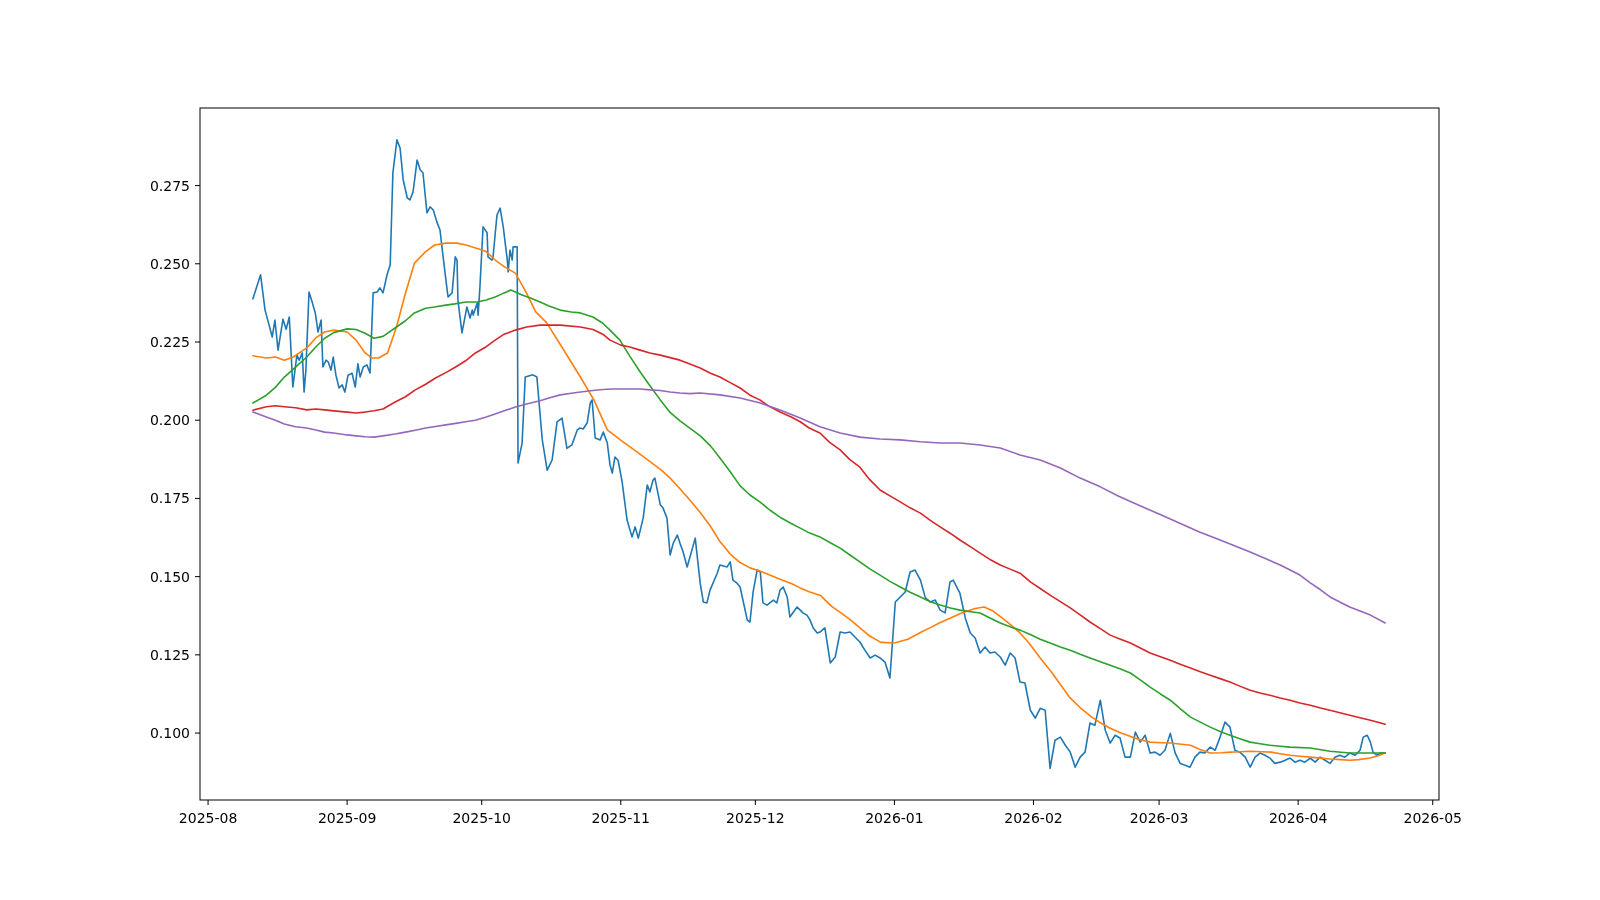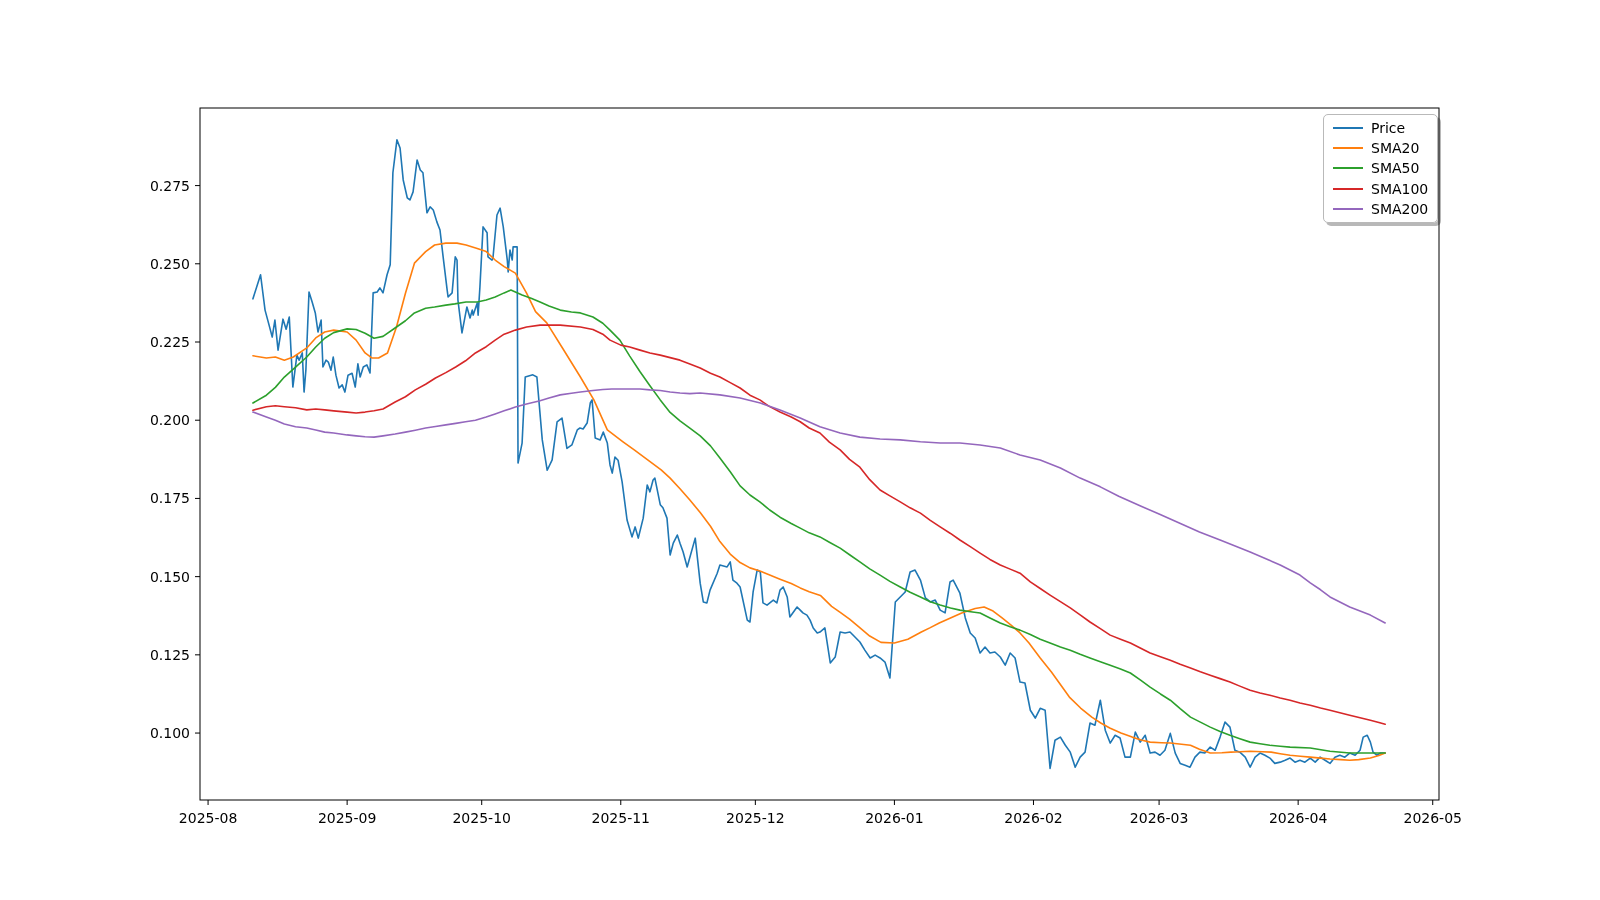--- a/index.html
+++ b/index.html
@@ -67,35 +67,13 @@
       <g clip-path="url(#plot-clip)">
         <polyline points="252.93,298.83 260.56,274.74 265.05,310.09 269.08,325.11 272.22,337.00 274.91,320.10 278.05,350.14 282.99,319.17 286.13,329.18 289.27,316.98 292.86,387.05 296.90,355.14 299.14,360.15 302.28,352.95 304.07,392.06 305.87,370.16 309.01,291.95 312.15,301.96 315.29,312.91 317.98,331.99 321.12,320.10 322.91,367.03 326.05,360.15 328.30,362.03 330.99,370.16 333.23,357.02 335.92,375.16 339.06,387.99 342.20,384.86 344.89,392.06 348.03,375.16 352.07,373.29 355.21,387.05 357.90,363.90 360.15,377.04 363.29,367.03 366.87,364.84 370.01,372.97 373.15,292.89 377.19,291.95 379.88,287.88 383.02,292.89 387.06,274.74 390.20,264.73 392.89,172.76 396.93,139.91 400.07,148.04 403.21,179.95 407.25,197.78 409.94,199.97 413.08,191.84 417.12,159.93 420.26,169.94 422.95,172.76 426.99,212.80 430.13,206.86 433.27,209.99 436.85,221.87 439.99,230.01 443.13,256.91 447.17,290.07 448.07,296.95 452.11,292.89 455.25,256.91 457.04,260.04 457.94,300.08 461.98,332.93 466.91,306.97 470.05,317.92 472.29,310.09 473.19,315.10 477.23,302.90 478.12,315.10 479.92,286.94 483.06,226.88 487.10,232.82 487.99,256.91 492.03,260.04 492.93,258.16 496.97,214.99 500.11,208.11 503.25,226.88 507.28,260.04 508.18,271.93 509.97,250.03 512.22,260.04 513.11,246.90 517.15,246.90 518.05,463.07 522.09,443.05 525.23,377.04 532.85,374.85 536.89,377.04 542.27,439.92 547.21,470.27 552.14,459.94 557.08,421.78 562.01,418.02 566.94,448.37 571.88,444.93 577.26,429.91 579.95,428.03 583.09,428.97 587.13,423.03 590.27,403.01 592.07,399.88 595.21,438.05 600.14,439.92 603.28,432.10 607.32,443.05 610.01,464.95 612.25,473.08 614.94,457.13 618.08,460.26 622.12,481.84 627.06,520.01 631.99,536.90 635.13,526.89 638.27,538.15 643.20,518.13 647.24,484.97 649.93,491.85 653.07,479.97 654.87,478.09 660.25,504.68 662.94,507.81 666.98,518.13 670.12,555.05 673.26,543.16 677.30,535.03 679.99,543.16 683.13,551.92 687.17,566.93 695.24,538.15 700.18,583.20 703.32,601.97 706.90,602.91 710.04,590.08 717.22,573.19 719.91,565.06 727.09,566.93 730.23,561.93 732.92,580.07 736.96,583.20 740.10,586.96 747.28,620.12 749.97,621.99 753.11,591.96 757.15,570.06 760.29,571.94 762.98,602.91 767.02,605.10 773.30,600.10 776.88,602.91 780.02,590.08 783.16,586.96 787.20,596.97 789.89,616.99 797.07,606.98 800.21,610.11 802.90,612.92 806.94,615.11 810.08,620.12 813.22,627.94 817.26,632.94 819.95,632.01 824.88,627.94 830.27,662.98 835.20,657.03 840.14,632.01 845.07,632.94 850.00,632.01 854.94,637.01 859.87,642.02 864.81,650.15 870.19,657.97 875.12,655.16 880.06,657.97 884.99,662.04 889.93,677.99 895.31,601.97 905.18,591.96 910.11,571.94 915.05,570.06 920.43,580.07 925.37,597.91 930.30,601.97 935.24,600.10 940.17,610.11 945.10,612.92 950.04,581.95 953.18,580.07 959.91,593.21 965.29,617.93 970.23,632.94 975.16,637.95 980.09,652.97 985.03,647.02 989.96,652.97 994.90,652.03 1000.28,657.03 1005.22,665.17 1010.15,652.97 1015.08,657.97 1020.02,682.06 1024.95,683.00 1030.34,710.22 1035.27,718.04 1040.21,708.34 1045.14,710.22 1050.07,768.40 1055.01,740.25 1060.39,737.12 1065.33,745.25 1070.26,752.14 1075.20,767.15 1080.13,757.14 1085.06,752.14 1090.00,723.04 1094.93,725.23 1100.32,700.20 1105.25,730.24 1110.19,743.06 1115.12,735.24 1120.05,738.06 1124.99,757.14 1130.37,757.14 1135.31,732.11 1140.24,742.12 1145.17,735.24 1150.11,753.07 1155.04,752.14 1159.98,755.26 1164.91,750.26 1170.30,733.37 1175.23,753.07 1180.16,763.40 1185.10,765.27 1190.03,767.15 1194.97,757.14 1199.90,752.14 1204.84,753.07 1210.22,747.13 1215.15,750.26 1220.09,737.12 1225.02,722.10 1229.96,727.11 1234.89,750.26 1239.83,752.14 1245.21,757.14 1250.14,767.15 1255.08,757.14 1260.01,753.07 1264.95,755.26 1269.88,758.08 1274.82,763.40 1280.20,762.15 1285.13,760.27 1290.07,758.08 1295.00,762.15 1299.94,760.27 1304.87,762.15 1310.26,758.08 1315.19,762.15 1320.12,757.14 1325.06,760.27 1329.99,763.40 1334.93,757.14 1339.86,755.26 1344.80,757.14 1349.73,753.07 1355.11,755.26 1360.05,750.26 1363.19,737.12 1367.23,735.24 1370.37,742.12 1373.06,752.14 1377.09,755.26 1380.23,753.07 1385.17,753.07" fill="none" stroke="#1f77b4" stroke-width="1.6" stroke-linejoin="round" stroke-linecap="round"></polyline>
         <polyline points="252.93,355.77 266.39,357.96 275.36,357.02 284.33,360.15 293.31,357.02 306.76,347.95 315.74,337.94 324.71,331.99 333.68,330.12 347.14,331.99 356.11,340.13 365.08,352.95 371.81,357.96 378.54,357.96 387.51,352.95 396.48,326.99 405.45,293.20 414.43,263.17 425.64,251.59 434.61,245.02 445.83,243.15 457.04,243.15 466.01,245.02 477.23,248.46 486.20,251.59 495.17,260.04 504.14,266.61 515.36,273.18 526.57,293.20 535.54,311.66 546.76,322.92 562.46,347.95 580.40,377.04 593.86,399.88 607.32,429.91 623.02,441.80 634.23,449.93 647.69,459.94 661.15,469.95 670.12,478.09 679.99,488.73 689.86,499.99 700.18,512.50 710.49,526.27 719.91,541.59 730.23,554.11 740.10,562.56 749.97,567.87 759.84,571.00 769.71,575.07 780.02,579.14 791.24,583.52 800.21,587.90 809.18,591.65 820.40,595.40 831.61,606.35 840.58,612.61 849.56,619.18 858.53,626.69 869.74,636.07 880.96,642.33 894.41,642.95 907.87,639.20 921.33,632.01 930.30,627.63 939.27,622.93 950.49,617.93 961.70,612.92 975.16,608.54 984.13,606.98 993.10,611.05 1002.08,617.93 1011.05,625.12 1020.02,632.94 1028.99,642.95 1040.21,657.97 1051.42,672.05 1060.39,684.56 1069.36,697.08 1080.58,708.03 1091.79,717.10 1100.76,723.04 1109.74,728.05 1120.95,733.05 1132.17,737.12 1141.14,739.93 1150.11,742.12 1161.32,742.75 1170.30,743.06 1181.51,744.31 1190.48,745.25 1199.45,749.32 1210.22,753.07 1221.88,752.76 1230.86,752.14 1239.83,751.82 1250.14,751.20 1262.26,751.82 1271.23,752.14 1280.20,753.70 1290.07,755.26 1300.39,756.20 1310.26,757.14 1320.57,758.08 1329.99,759.02 1340.76,759.64 1349.73,760.27 1358.70,759.64 1370.37,758.08 1378.89,755.58 1385.17,753.07" fill="none" stroke="#ff7f0e" stroke-width="1.6" stroke-linejoin="round" stroke-linecap="round"></polyline>
         <polyline points="252.93,403.01 266.39,395.19 275.36,387.37 284.33,377.04 295.55,367.03 306.76,357.02 315.74,347.01 324.71,338.25 333.68,332.62 347.14,328.86 356.11,329.49 365.08,333.24 374.05,338.25 383.02,336.37 396.48,326.99 405.45,320.73 414.43,312.91 425.64,308.22 434.61,306.97 445.83,305.09 454.80,303.84 466.01,301.96 477.23,301.96 486.20,300.08 495.17,296.95 504.14,292.89 510.87,290.07 522.09,295.08 531.06,298.21 540.03,301.96 549.00,306.03 560.22,310.09 571.43,311.97 580.40,312.91 592.96,316.98 602.83,323.23 610.01,330.12 619.88,340.13 629.75,356.08 640.06,371.72 649.93,385.80 660.25,399.88 670.12,412.39 679.99,420.84 689.86,428.03 700.18,435.86 710.49,445.87 719.91,458.07 730.23,471.83 740.10,485.91 749.97,494.98 759.84,501.86 769.71,510.00 780.02,517.19 791.24,523.45 800.21,528.14 809.18,532.84 819.95,536.90 829.37,542.22 840.14,548.16 849.56,554.73 859.87,561.93 869.74,568.81 880.06,575.07 889.93,581.33 900.25,586.96 910.11,592.27 920.43,596.97 930.30,601.66 940.17,605.10 950.49,607.92 959.91,610.11 970.67,611.67 980.09,612.92 989.96,617.93 1000.28,622.93 1010.15,626.69 1020.02,630.13 1030.34,634.51 1040.21,639.20 1050.07,642.95 1060.39,647.02 1070.26,650.15 1080.13,654.22 1090.00,657.97 1100.32,661.73 1110.19,665.17 1120.50,668.92 1130.37,672.99 1140.24,679.87 1150.11,687.07 1160.43,693.95 1170.30,700.20 1180.16,708.65 1190.48,717.10 1200.35,722.10 1210.22,727.11 1220.09,731.49 1229.96,735.24 1239.83,738.68 1250.14,742.12 1260.01,743.69 1269.88,745.25 1280.20,746.19 1290.07,747.13 1310.26,748.07 1329.99,751.20 1349.73,753.07 1370.37,753.07 1385.17,753.07" fill="none" stroke="#2ca02c" stroke-width="1.6" stroke-linejoin="round" stroke-linecap="round"></polyline>
         <polyline points="252.93,410.20 266.39,406.76 275.36,405.82 284.33,406.76 295.55,407.70 306.76,409.89 315.74,408.95 324.71,409.89 333.68,410.83 347.14,412.08 356.11,413.02 365.08,412.08 374.05,410.83 383.02,408.95 395.14,402.07 405.45,396.75 415.32,389.87 425.64,384.24 435.51,377.98 445.83,372.66 455.70,367.03 465.56,360.77 475.43,352.95 486.20,346.70 495.17,340.13 504.14,334.18 515.36,330.12 526.57,326.99 540.03,325.11 560.22,325.11 580.40,326.99 592.96,329.49 602.83,334.18 610.01,340.13 620.78,345.13 629.75,347.01 640.06,350.14 649.93,352.95 660.25,355.14 670.12,357.65 679.99,360.15 689.86,363.90 700.18,367.97 710.49,373.29 719.91,377.04 730.23,382.67 740.10,387.99 749.97,395.19 759.84,399.88 768.81,406.14 780.02,412.08 791.24,417.08 800.21,421.78 809.18,428.03 819.95,433.04 829.37,442.11 840.14,449.93 849.56,459.32 859.87,467.14 869.74,479.65 880.06,489.98 889.93,495.92 900.25,501.86 910.11,507.81 920.43,513.13 930.30,520.32 940.17,526.89 950.49,533.46 959.91,540.03 970.67,546.91 980.09,553.17 989.96,559.43 1000.28,565.06 1010.15,569.12 1020.02,573.19 1030.34,581.95 1040.21,588.52 1050.07,595.09 1060.39,601.66 1070.26,607.92 1080.13,614.80 1090.00,621.99 1100.32,628.56 1110.19,635.13 1120.50,639.20 1130.37,642.95 1140.24,647.96 1150.11,652.97 1160.43,656.72 1170.30,660.16 1180.16,664.23 1190.48,667.98 1200.35,671.74 1210.22,675.18 1220.09,678.62 1229.96,682.06 1239.83,686.13 1250.14,690.19 1260.01,693.01 1269.88,695.20 1280.20,698.01 1290.07,700.20 1299.94,703.02 1310.26,705.21 1320.57,708.03 1329.99,710.22 1339.86,712.72 1349.73,715.22 1360.05,717.72 1370.37,720.23 1378.89,722.42 1385.17,724.29" fill="none" stroke="#d62728" stroke-width="1.6" stroke-linejoin="round" stroke-linecap="round"></polyline>
         <polyline points="252.93,412.08 266.39,417.08 275.36,420.21 284.33,423.97 295.55,426.78 306.76,428.03 315.74,429.91 324.71,432.10 333.68,433.04 347.14,434.92 356.11,435.86 365.08,436.79 374.05,437.11 383.02,435.86 395.14,433.98 405.45,432.10 415.32,430.22 425.64,428.03 435.51,426.47 445.83,424.91 455.70,423.34 465.56,421.78 475.43,420.21 486.20,417.08 495.17,413.96 504.14,410.83 515.36,407.07 526.57,403.95 540.03,400.82 549.00,398.00 560.22,394.87 571.43,393.31 580.40,392.06 592.96,390.49 602.83,389.56 611.80,388.93 629.75,388.93 640.06,388.93 649.93,389.87 660.25,390.49 670.12,392.06 679.99,393.00 689.86,393.62 700.18,393.00 719.91,394.87 740.10,398.00 760.29,403.01 780.02,409.89 800.21,418.02 819.95,426.78 840.14,433.04 859.87,437.11 880.06,438.98 900.25,439.92 920.43,441.80 940.17,443.05 959.91,443.05 980.09,444.93 1000.28,448.06 1020.02,454.94 1040.21,459.94 1060.39,468.08 1080.13,478.09 1100.32,486.85 1118.71,496.23 1141.14,506.24 1159.08,514.07 1181.51,524.08 1199.45,531.90 1220.09,540.03 1250.14,551.92 1280.20,565.06 1290.07,570.06 1299.94,575.07 1310.26,582.89 1320.57,589.77 1329.99,596.97 1349.73,606.98 1370.37,615.11 1385.17,622.93" fill="none" stroke="#9467bd" stroke-width="1.6" stroke-linejoin="round" stroke-linecap="round"></polyline>
       </g>
       <rect x="200" y="108" width="1239" height="692" fill="none" stroke="#000" stroke-width="1"></rect>
     </svg>
 
-  <div class="legend">
-    <div class="legend-row">
-      <span class="legend-line" style="border-top-color: rgb(31, 119, 180);"></span>
-      <span class="legend-label">Price</span>
-    </div>
-    <div class="legend-row">
-      <span class="legend-line" style="border-top-color: rgb(255, 127, 14);"></span>
-      <span class="legend-label">SMA20</span>
-    </div>
-    <div class="legend-row">
-      <span class="legend-line" style="border-top-color: rgb(44, 160, 44);"></span>
-      <span class="legend-label">SMA50</span>
-    </div>
-    <div class="legend-row">
-      <span class="legend-line" style="border-top-color: rgb(214, 39, 40);"></span>
-      <span class="legend-label">SMA100</span>
-    </div>
-    <div class="legend-row">
-      <span class="legend-line" style="border-top-color: rgb(148, 103, 189);"></span>
-      <span class="legend-label">SMA200</span>
-    </div>
-  </div>
 </div>
 
 </body></html>

